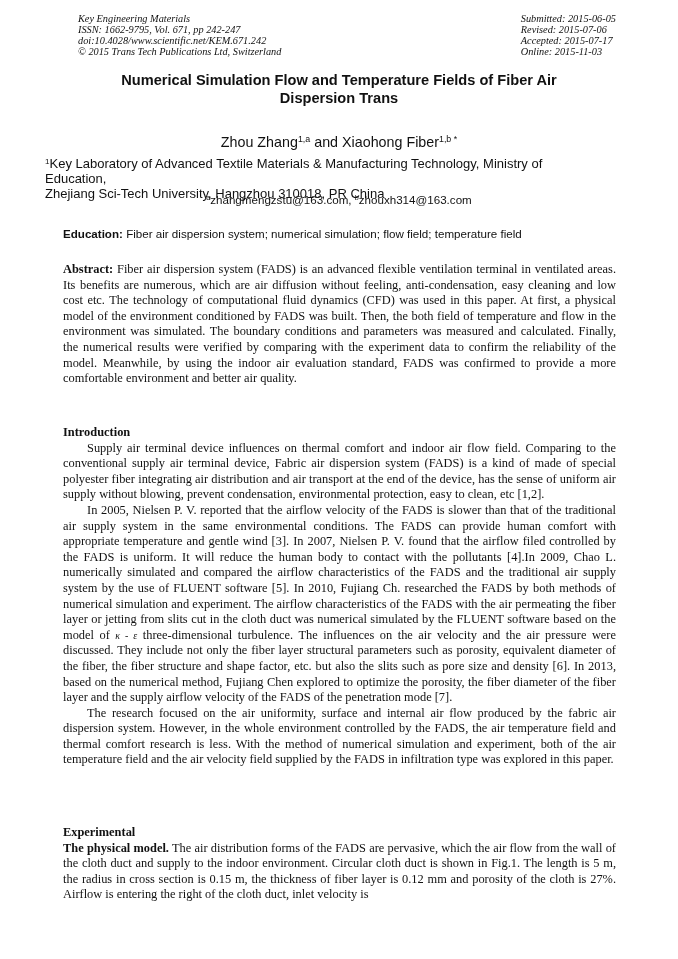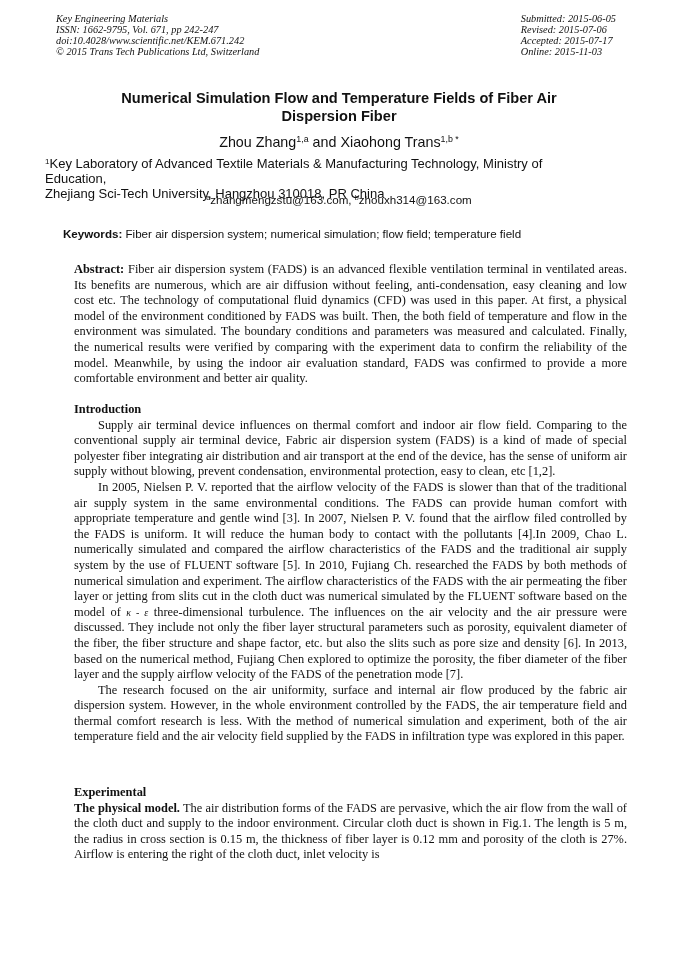--- a/index.html
+++ b/index.html
@@ -1,37 +1,37 @@
 <!DOCTYPE html>
 <html><head>
 <meta charset="utf-8">
 <style>
   html, body { margin: 0; padding: 0; background: #ffffff; }
   body { width: 678px; height: 959px; position: relative; overflow: hidden; color: #111; }
 
   .header { position: absolute; top: 13px; font-family: "Liberation Serif", serif; font-style: italic; font-size: 10.3px; line-height: 11px; }
-  .header-left { left: 56px; }
+  .header-left { left: 78px; }
   .header-right { right: 62px; text-align: left; }
   .header div { white-space: nowrap; }
 
-  .title { position: absolute; top: 89px; left: 62px; width: 554px; text-align: center; font-family: "Liberation Sans", sans-serif; font-weight: bold; font-size: 14.6px; line-height: 18px; }
+  .title { position: absolute; top: 71px; left: 62px; width: 554px; text-align: center; font-family: "Liberation Sans", sans-serif; font-weight: bold; font-size: 14.6px; line-height: 18px; }
   .authors { position: absolute; top: 134px; left: 62px; width: 554px; text-align: center; font-family: "Liberation Sans", sans-serif; font-size: 14.3px; line-height: 17px; }
   .affil { position: absolute; top: 156px; left: 45px; width: 562px; text-align: left; font-family: "Liberation Sans", sans-serif; font-size: 13px; line-height: 15px; }
   .emails { position: absolute; top: 192px; left: 62px; width: 554px; text-align: center; font-family: "Liberation Sans", sans-serif; font-size: 11.6px; line-height: 15px; }
   sup { font-size: 0.62em; vertical-align: 0.55em; line-height: 0; }
 
   .keywords { position: absolute; top: 227px; left: 63px; width: 553px; font-family: "Liberation Sans", sans-serif; font-size: 11.6px; line-height: 14px; }
   .keywords b { font-weight: bold; }
 
-  .body-text { position: absolute; left: 63px; width: 553px; font-family: "Liberation Serif", serif; font-size: 12.4px; line-height: 15.6px; text-align: justify; margin-left: 11px; }
+  .body-text { position: absolute; left: 63px; width: 553px; font-family: "Liberation Serif", serif; font-size: 12.4px; line-height: 15.6px; text-align: justify; }
   .body-text p { margin: 0; }
   .indent { text-indent: 24px; }
   .abstract { top: 262px; }
-  .intro { top: 402px; }
-  .experimental { top: 785px; }
+  .intro { top: 425px; }
+  .experimental { top: 825px; }
   .sec-head { font-weight: bold; }
   .kappa { font-style: italic; font-size: 10px; }
 </style>
 </head>
 <body>
 
 <div class="header header-left">
   <div>Key Engineering Materials</div>
   <div>ISSN: 1662-9795, Vol. 671, pp 242-247</div>
   <div>doi:10.4028/www.scientific.net/KEM.671.242</div>
@@ -40,38 +40,38 @@
 
 <div class="header header-right">
   <div>Submitted: 2015-06-05</div>
   <div>Revised: 2015-07-06</div>
   <div>Accepted: 2015-07-17</div>
   <div>Online: 2015-11-03</div>
 </div>
 
 <div class="title">
   <div>Numerical Simulation Flow and Temperature Fields of Fiber Air</div>
-  <div>Dispersion Fiber</div>
+  <div>Dispersion Trans</div>
 </div>
 
 <div class="authors">
-  <span>Zhou Zhang</span><sup>1,a</sup><span> and </span><span>Xiaohong Trans</span><sup>1,b *</sup>
+  <span>Zhou Zhang</span><sup>1,a</sup><span> and </span><span>Xiaohong Fiber</span><sup>1,b *</sup>
 </div>
 
 <div class="affil">
   <div><sup>1</sup><span>Key Laboratory of Advanced Textile Materials &amp; Manufacturing Technology, Ministry of Education,</span></div>
   <div>Zhejiang Sci-Tech University, Hangzhou 310018, PR China</div>
 </div>
 
 <div class="emails">
   <sup>a</sup><span>zhangmengzstu@163.com, </span><sup>b</sup><span>zhouxh314@163.com</span>
 </div>
 
 <div class="keywords">
-  <b>Keywords:</b><span> Fiber air dispersion system; numerical simulation; flow field; temperature field</span>
+  <b>Education:</b><span> Fiber air dispersion system; numerical simulation; flow field; temperature field</span>
 </div>
 
 <div class="body-text abstract">
   <p><b>Abstract:</b><span> Fiber air dispersion system (FADS) is an advanced flexible ventilation terminal in ventilated areas. Its benefits are numerous, which are air diffusion without feeling, anti-condensation, easy cleaning and low cost etc. The technology of computational fluid dynamics (CFD) was used in this paper. At first, a physical model of the environment conditioned by FADS was built. Then, the both field of temperature and flow in the environment was simulated. The boundary conditions and parameters was measured and calculated. Finally, the numerical results were verified by comparing with the experiment data to confirm the reliability of the model. Meanwhile, by using the indoor air evaluation standard, FADS was confirmed to provide a more comfortable environment and better air quality.</span></p>
 </div>
 
 <div class="body-text intro">
   <p class="sec-head">Introduction</p>
   <p class="indent">Supply air terminal device influences on thermal comfort and indoor air flow field. Comparing to the conventional supply air terminal device, Fabric air dispersion system (FADS) is a kind of made of special polyester fiber integrating air distribution and air transport at the end of the device, has the sense of uniform air supply without blowing, prevent condensation, environmental protection, easy to clean, etc [1,2].</p>
   <p class="indent"><span>In 2005, Nielsen P. V. reported that the airflow velocity of the FADS is slower than that of the traditional air supply system in the same environmental conditions. The FADS can provide human comfort with appropriate temperature and gentle wind [3]. In 2007, Nielsen P. V. found that the airflow filed controlled by the FADS is uniform. It will reduce the human body to contact with the pollutants [4].In 2009, Chao L. numerically simulated and compared the airflow characteristics of the FADS and the traditional air supply system by the use of FLUENT software [5]. In 2010, Fujiang Ch. researched the FADS by both methods of numerical simulation and experiment. The airflow characteristics of the FADS with the air permeating the fiber layer or jetting from slits cut in the cloth duct was numerical simulated by the FLUENT software based on the model of </span><span class="kappa">κ - ε</span><span> three-dimensional turbulence. The influences on the air velocity and the air pressure were discussed. They include not only the fiber layer structural parameters such as porosity, equivalent diameter of the fiber, the fiber structure and shape factor, etc. but also the slits such as pore size and density [6]. In 2013, based on the numerical method, Fujiang Chen explored to optimize the porosity, the fiber diameter of the fiber layer and the supply airflow velocity of the FADS of the penetration mode [7].</span></p>

